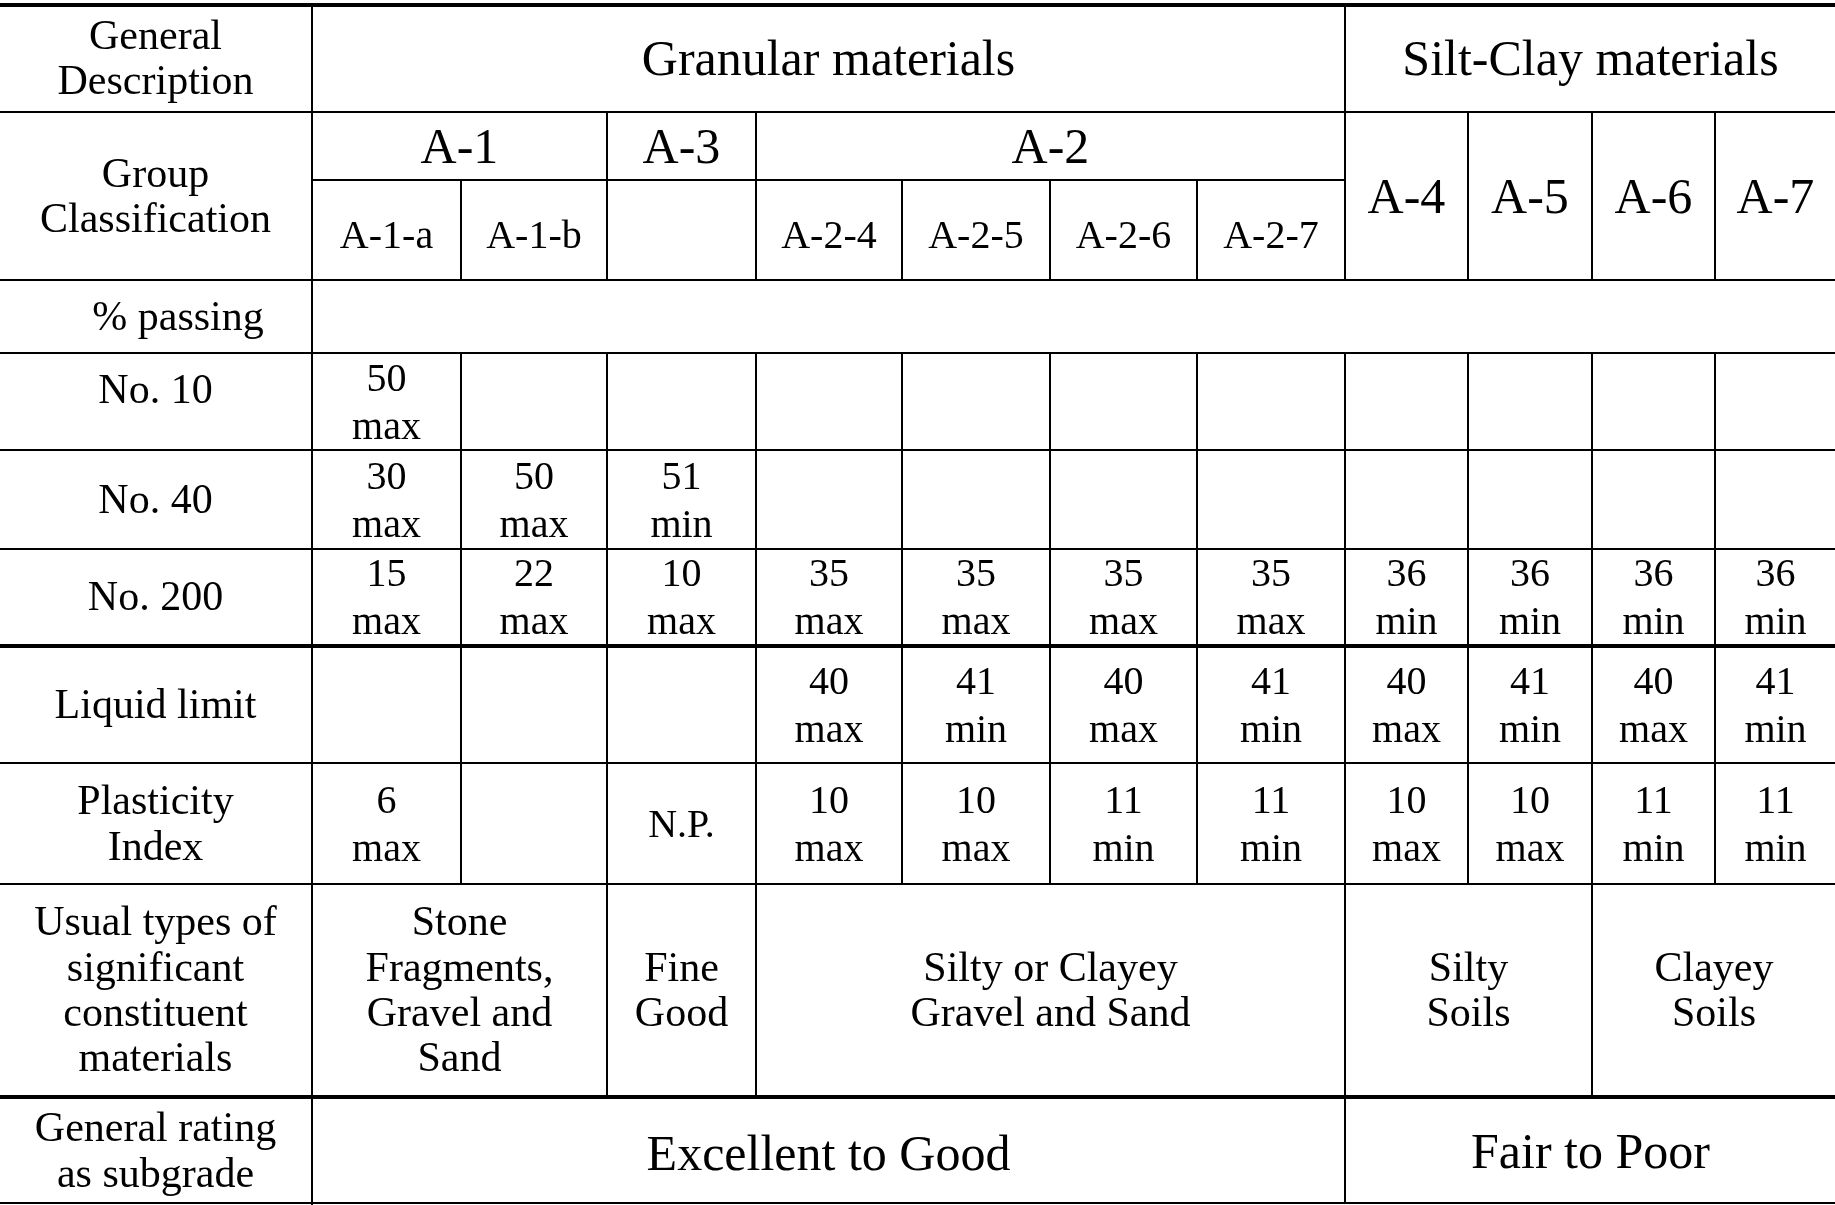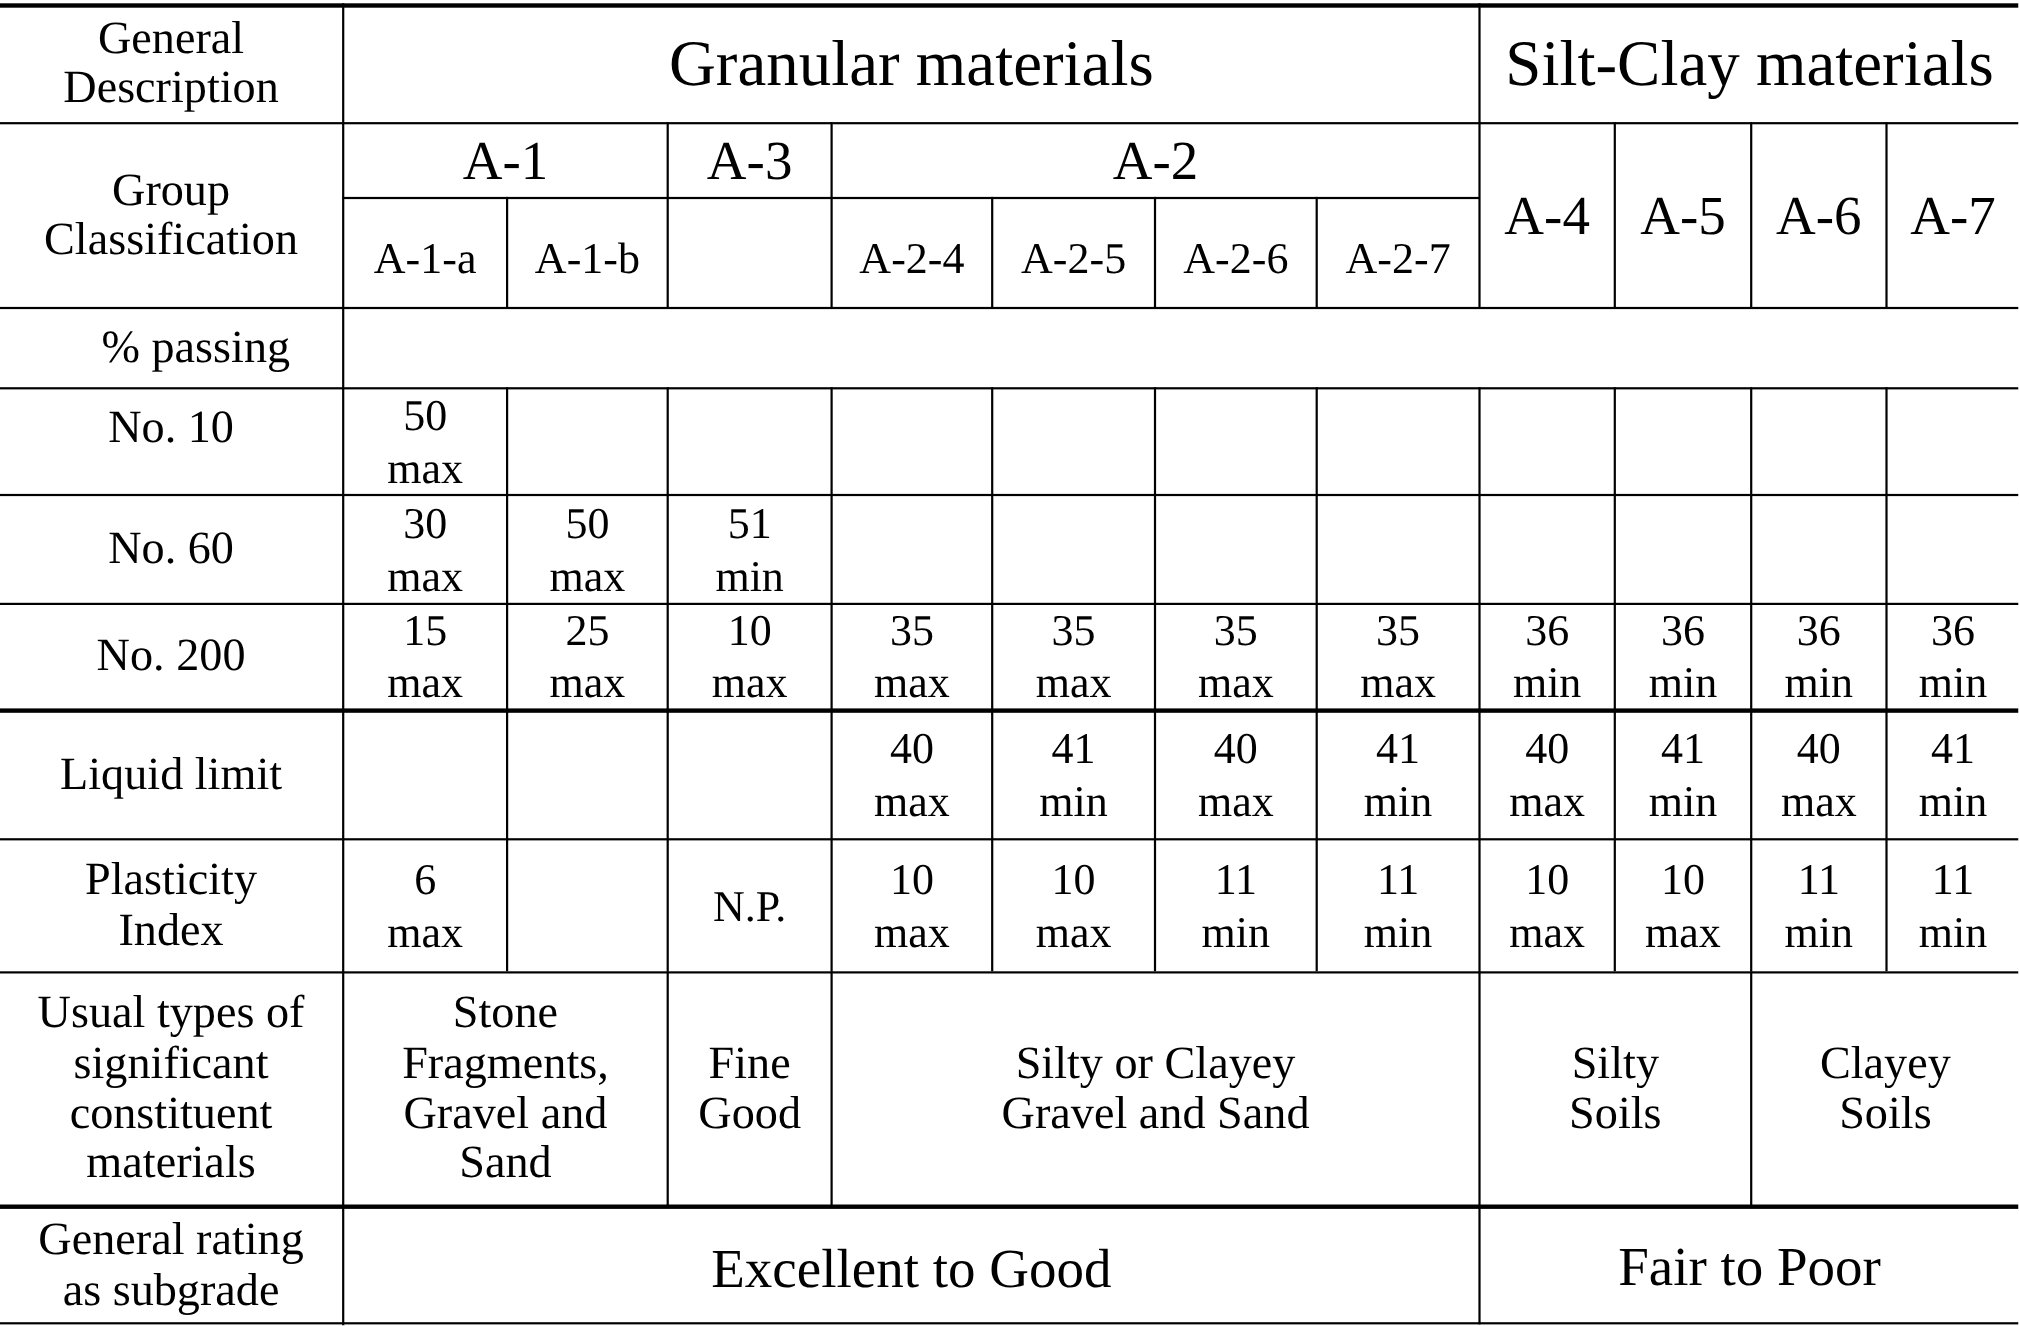--- a/index.html
+++ b/index.html
@@ -5,21 +5,21 @@
   html, body { margin: 0; padding: 0; background: #ffffff; }
   body { width: 1835px; height: 1205px; position: relative; overflow: hidden;
          font-family: "Liberation Serif", "DejaVu Serif", serif; color: #000; }
   #table { position: absolute; left: 0; top: 0; width: 1835px; height: 1205px; }
   .cell { position: absolute; box-sizing: border-box; display: flex; align-items: center;
           justify-content: center; text-align: center; white-space: pre-line; line-height: 1.08; }
   .hl { position: absolute; background: #000; height: 2px; }
   .vl { position: absolute; background: #000; width: 2px; }
   .hl.thick { height: 4px; }
   .f-label { font-size: 42px; }
-  .f-head  { font-size: 59px; }
+  .f-head  { font-size: 50px; }
   .f-group { font-size: 50px; }
   .f-sub   { font-size: 40px; }
   .f-val   { font-size: 40px; line-height: 1.2; }
   .f-rate  { font-size: 50px; }
 </style>
 </head>
 <body>
 
 <div id="table">
 
@@ -66,21 +66,21 @@
   <div class="vl" style="left:606px;top:883px;height:213px;"></div>
   <div class="vl" style="left:755px;top:883px;height:213px;"></div>
   <div class="vl" style="left:1591px;top:883px;height:213px;"></div>
 
   <div class="cell f-label" style="left:0;top:5px;width:311px;height:106px;">General
 Description</div>
   <div class="cell f-label" style="left:0;top:113px;width:311px;height:166px;">Group
 Classification</div>
   <div class="cell f-label" style="left:0;top:281px;width:356px;height:71px;">% passing</div>
   <div class="cell f-label" style="left:0;top:354px;width:311px;height:72px;">No. 10</div>
-  <div class="cell f-label" style="left:0;top:451px;width:311px;height:97px;">No. 60</div>
+  <div class="cell f-label" style="left:0;top:451px;width:311px;height:97px;">No. 40</div>
   <div class="cell f-label" style="left:0;top:550px;width:311px;height:94px;">No. 200</div>
   <div class="cell f-label" style="left:0;top:648px;width:311px;height:114px;">Liquid limit</div>
   <div class="cell f-label" style="left:0;top:764px;width:311px;height:119px;">Plasticity
 Index</div>
   <div class="cell f-label" style="left:0;top:1099px;width:311px;height:103px;">General rating
 as subgrade</div>
   <div class="cell f-label" style="left:0;top:885px;width:311px;height:210px;">Usual types of
 significant
 constituent
 materials</div>
@@ -132,21 +132,21 @@
     <div class="cell f-val" style="left:1198px;top:451px;width:146px;height:97px;"></div>
     <div class="cell f-val" style="left:1346px;top:451px;width:121px;height:97px;"></div>
     <div class="cell f-val" style="left:1469px;top:451px;width:122px;height:97px;"></div>
     <div class="cell f-val" style="left:1593px;top:451px;width:121px;height:97px;"></div>
     <div class="cell f-val" style="left:1716px;top:451px;width:119px;height:97px;"></div>
   </div>
 
   <div>
     <div class="cell f-val" style="left:313px;top:550px;width:147px;height:94px;text-align:center;">15
 max</div>
-    <div class="cell f-val" style="left:462px;top:550px;width:144px;height:94px;">25
+    <div class="cell f-val" style="left:462px;top:550px;width:144px;height:94px;">22
 max</div>
     <div class="cell f-val" style="left:608px;top:550px;width:147px;height:94px;">10
 max</div>
     <div class="cell f-val" style="left:757px;top:550px;width:144px;height:94px;">35
 max</div>
     <div class="cell f-val" style="left:903px;top:550px;width:146px;height:94px;">35
 max</div>
     <div class="cell f-val" style="left:1051px;top:550px;width:145px;height:94px;">35
 max</div>
     <div class="cell f-val" style="left:1198px;top:550px;width:146px;height:94px;">35

